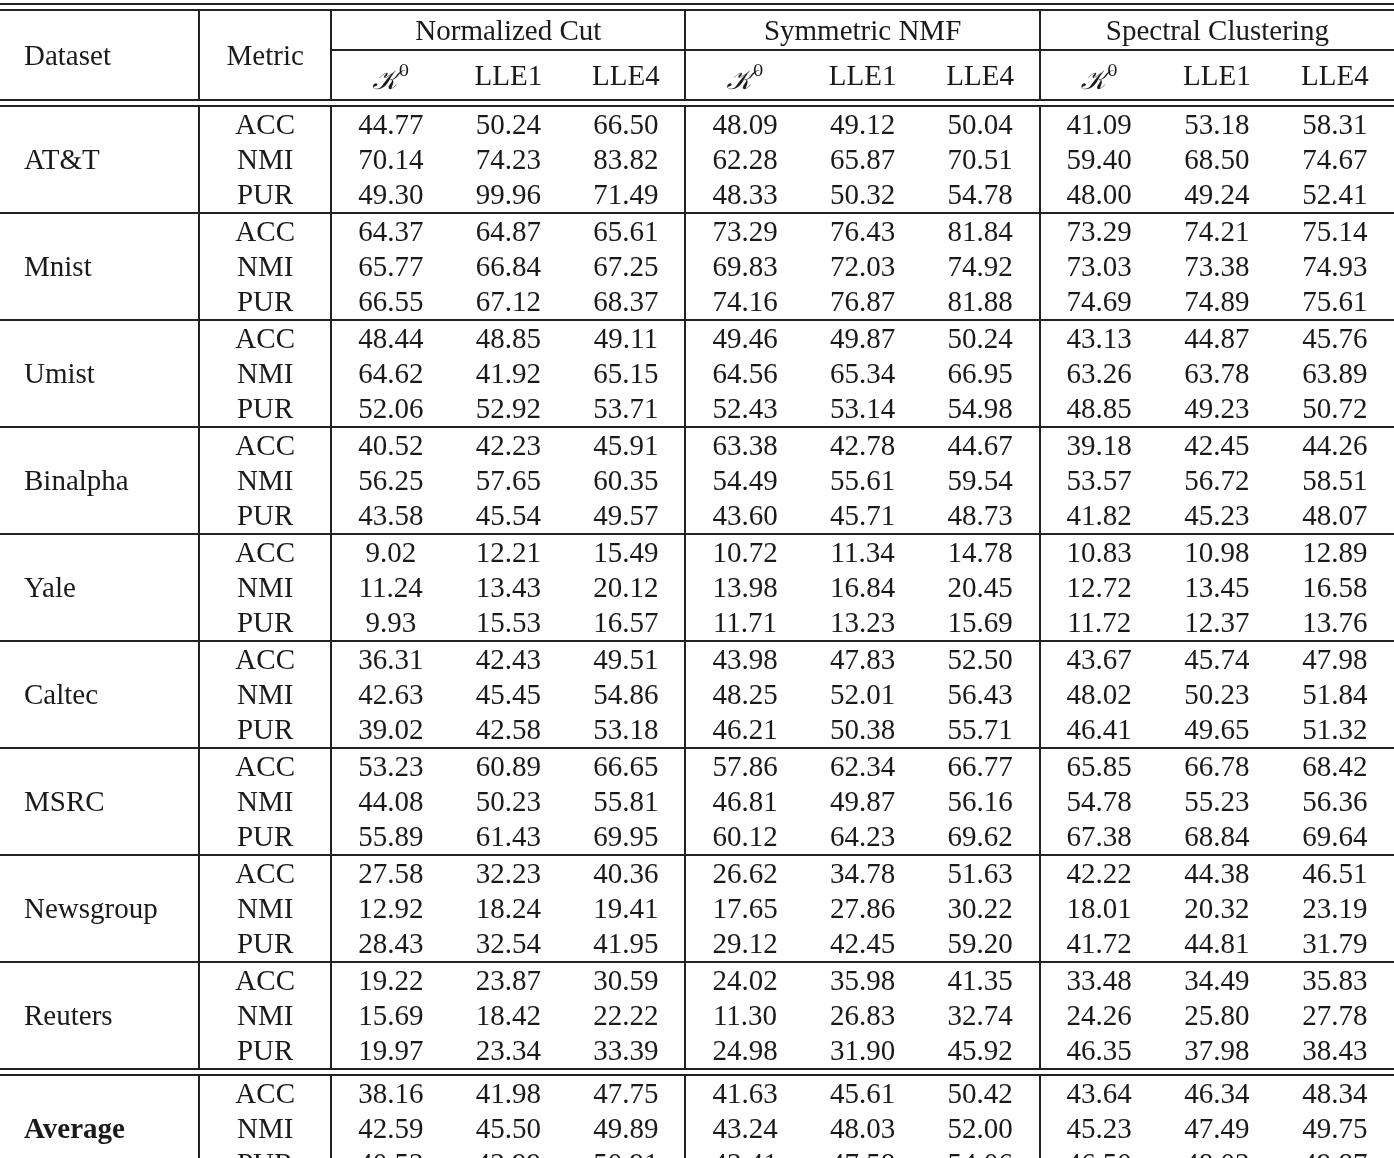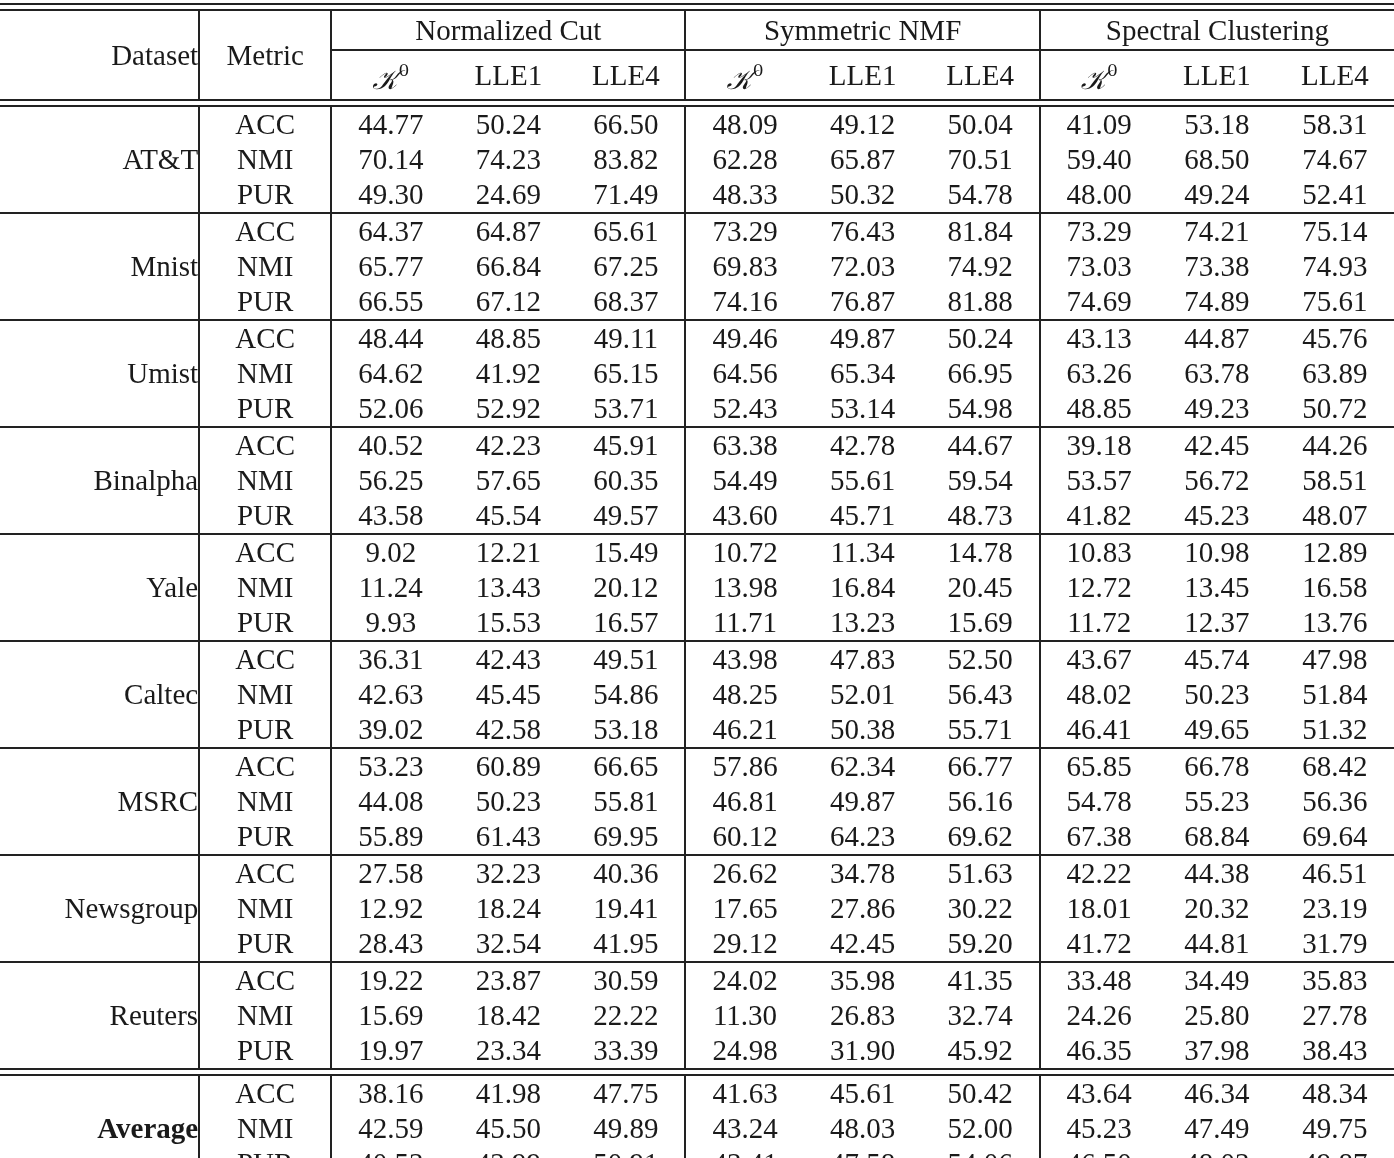--- a/index.html
+++ b/index.html
@@ -22,21 +22,21 @@
   }
   col.c-ds { width: 199px; }
   col.c-me { width: 132px; }
   col.c-v  { width: 118px; }
   td, th {
     padding: 0; margin: 0; font-weight: normal;
     text-align: center; vertical-align: middle;
     line-height: 35px; height: 35px;
     white-space: nowrap;
   }
-  .dataset { text-align: right; padding-left: 36px; }
+  .dataset { text-align: left; padding-left: 24px; }
   .bold { font-weight: bold; }
   .vr { border-right: 2px solid #222; }
   .hdr1 th { height: 38px; line-height: 38px; }
   .hdr2 th { height: 38px; line-height: 38px; border-top: 2px solid #222; margin-left: 8px; }
   .grp-first td { border-top: 2px solid #222; }
   .dbl td { height: 4px; line-height: 4px; border-top: 2px solid #222; border-bottom: 2px solid #222; }
   .kappa { font-style: italic; font-family: "DejaVu Serif", serif; font-size: 27px; }
   .kappa sup { font-style: normal; font-size: 17px; vertical-align: 13px; margin-left: 1px; }
   .num { text-align: center; }
   tr.data td.num { padding-top: 0; }
@@ -108,21 +108,21 @@
           <td class="num">62.28</td>
           <td class="num">65.87</td>
           <td class="num vr">70.51</td>
           <td class="num">59.40</td>
           <td class="num">68.50</td>
           <td class="num">74.67</td>
         </tr>
         <tr class="data">
           <td class="vr">PUR</td>
           <td class="num">49.30</td>
-          <td class="num">24.69</td>
+          <td class="num">99.96</td>
           <td class="num vr">71.49</td>
           <td class="num">48.33</td>
           <td class="num">50.32</td>
           <td class="num vr">54.78</td>
           <td class="num">48.00</td>
           <td class="num">49.24</td>
           <td class="num">52.41</td>
         </tr>
         <tr class="data grp-first">
           <td rowspan="3" class="dataset vr">Mnist</td>

